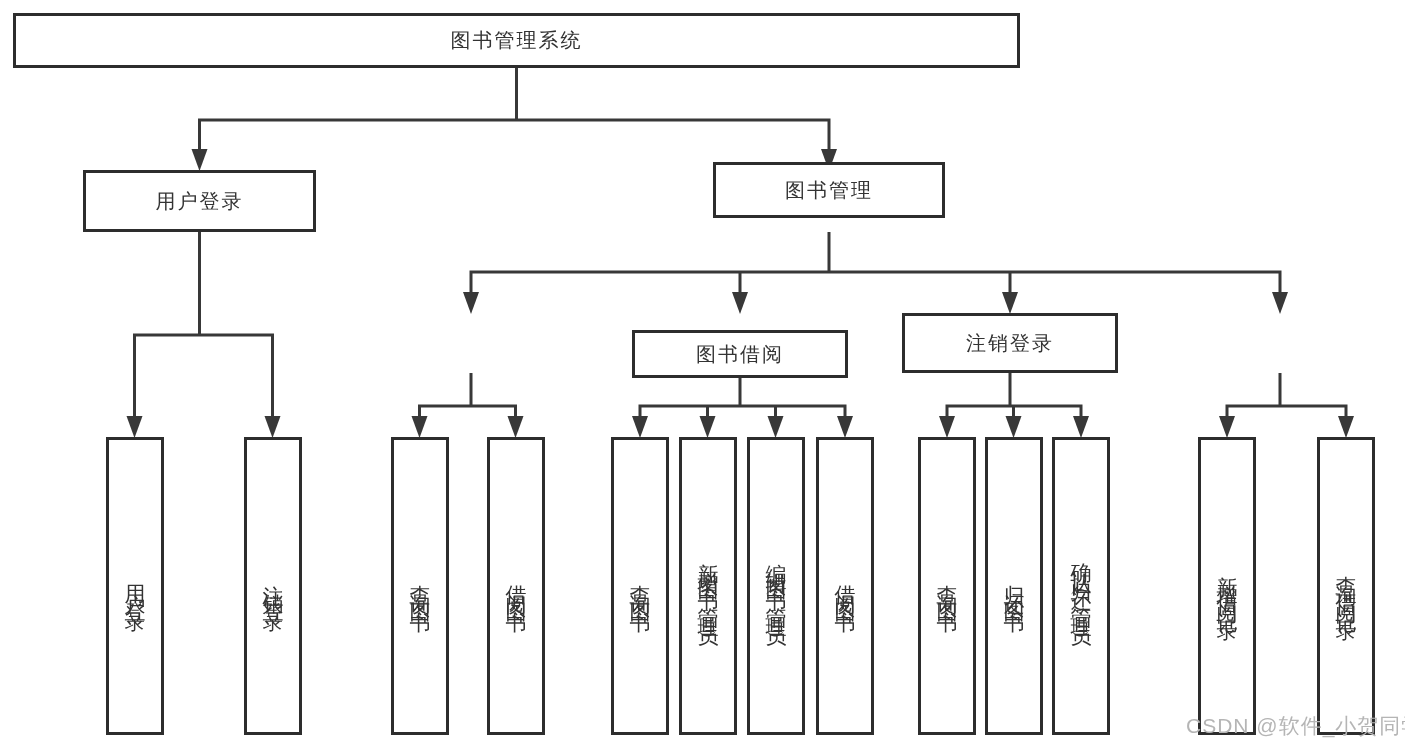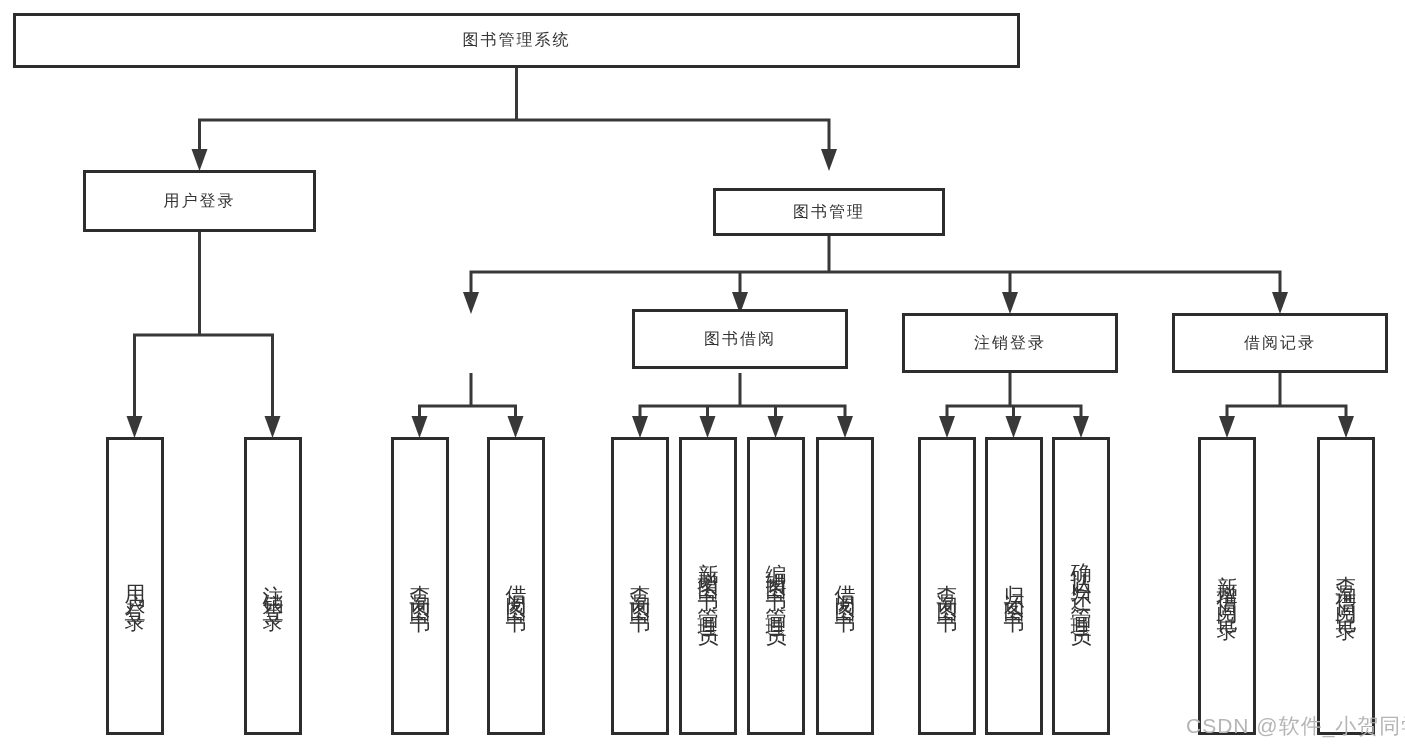--- a/index.html
+++ b/index.html
@@ -29,21 +29,21 @@
     display: flex;
     align-items: center;
     justify-content: center;
     z-index: 2;
   }
   .node .label {
     color: #333333;
     white-space: nowrap;
   }
   .h .label {
-    font-size: 16px;
+    font-size: 20px;
     letter-spacing: 2px;
   }
   .v .label {
     writing-mode: vertical-lr;
     text-orientation: mixed;
     font-size: 21px;
     letter-spacing: 9px;
     white-space: normal;
   }
   .watermark {
@@ -126,32 +126,29 @@
     </g>
   </svg>
 
   <div class="node h" style="left:13px; top:13px; width:1007px; height:55px">
     <span class="label">图书管理系统</span>
   </div>
 
   <div class="node h" style="left:83px; top:170px; width:233px; height:62px">
     <span class="label">用户登录</span>
   </div>
-  <div class="node h" style="left:713px; top:188px; width:232px; height:48px">
+  <div class="node h" style="left:713px; top:162px; width:232px; height:56px">
     <span class="label">图书管理</span>
   </div>
 
-  <div class="node h" style="left:632px; top:309px; width:216px; height:60px">
+  <div class="node h" style="left:632px; top:330px; width:216px; height:48px">
     <span class="label">图书借阅</span>
   </div>
   <div class="node h" style="left:902px; top:313px; width:216px; height:60px">
     <span class="label">注销登录</span>
-  </div>
-  <div class="node h" style="left:1172px; top:313px; width:216px; height:60px">
-    <span class="label">借阅记录</span>
   </div>
 
   <div class="node v" style="left:106px; top:437px; width:58px; height:298px">
     <span class="label">用户登录</span>
   </div>
   <div class="node v" style="left:244px; top:437px; width:58px; height:298px">
     <span class="label">注销登录</span>
   </div>
 
   <div class="node v" style="left:391px; top:437px; width:58px; height:298px">

